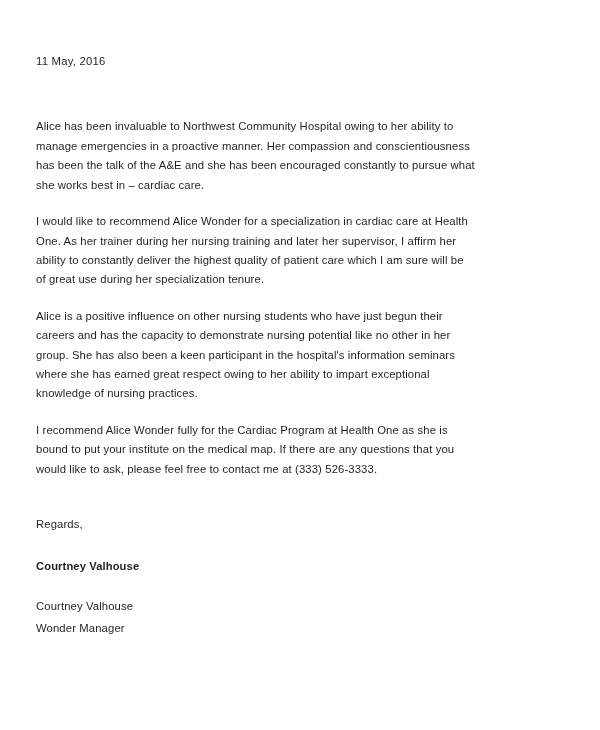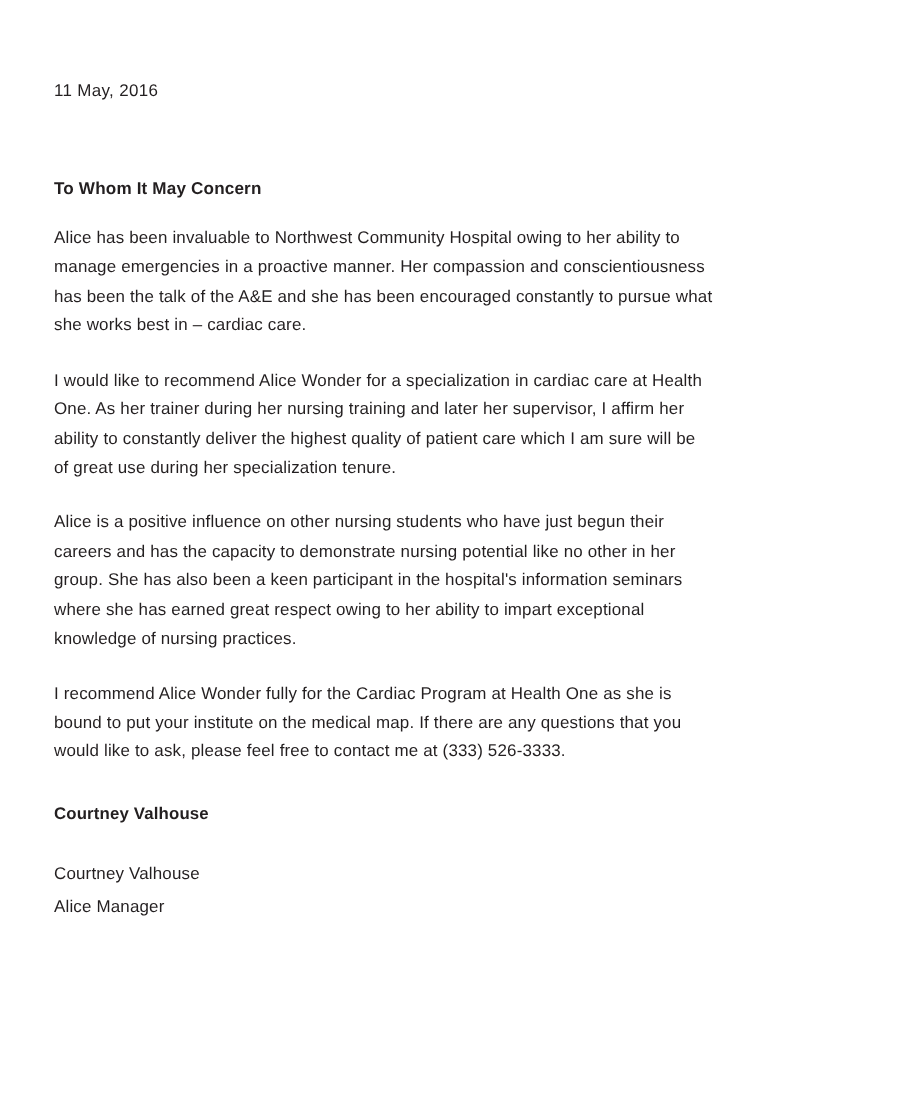--- a/index.html
+++ b/index.html
@@ -66,27 +66,27 @@
   }
 </style>
 </head>
 <body>
 
 <div class="page">
   <div class="letter">
 
     <p class="date">11 May, 2016</p>
 
-    <p class="salutation">To Whom It May Concern</p>
 
     <p class="para">Alice has been invaluable to Northwest Community Hospital owing to her ability to manage emergencies in a proactive manner. Her compassion and conscientiousness has been the talk of the A&amp;E and she has been encouraged constantly to pursue what she works best in – cardiac care.</p>
     <p class="para">I would like to recommend Alice Wonder for a specialization in cardiac care at Health One. As her trainer during her nursing training and later her supervisor, I affirm her ability to constantly deliver the highest quality of patient care which I am sure will be of great use during her specialization tenure.</p>
     <p class="para">Alice is a positive influence on other nursing students who have just begun their careers and has the capacity to demonstrate nursing potential like no other in her group. She has also been a keen participant in the hospital's information seminars where she has earned great respect owing to her ability to impart exceptional knowledge of nursing practices.</p>
     <p class="para">I recommend Alice Wonder fully for the Cardiac Program at Health One as she is bound to put your institute on the medical map. If there are any questions that you would like to ask, please feel free to contact me at (333) 526-3333.</p>
 
+    <p class="closing">Regards,</p>
 
     <p class="signature-name">Courtney Valhouse</p>
 
     <p class="sender-name">Courtney Valhouse</p>
-    <p class="sender-title">Alice Manager</p>
+    <p class="sender-title">Wonder Manager</p>
 
   </div>
 </div>
 
 </body></html>

